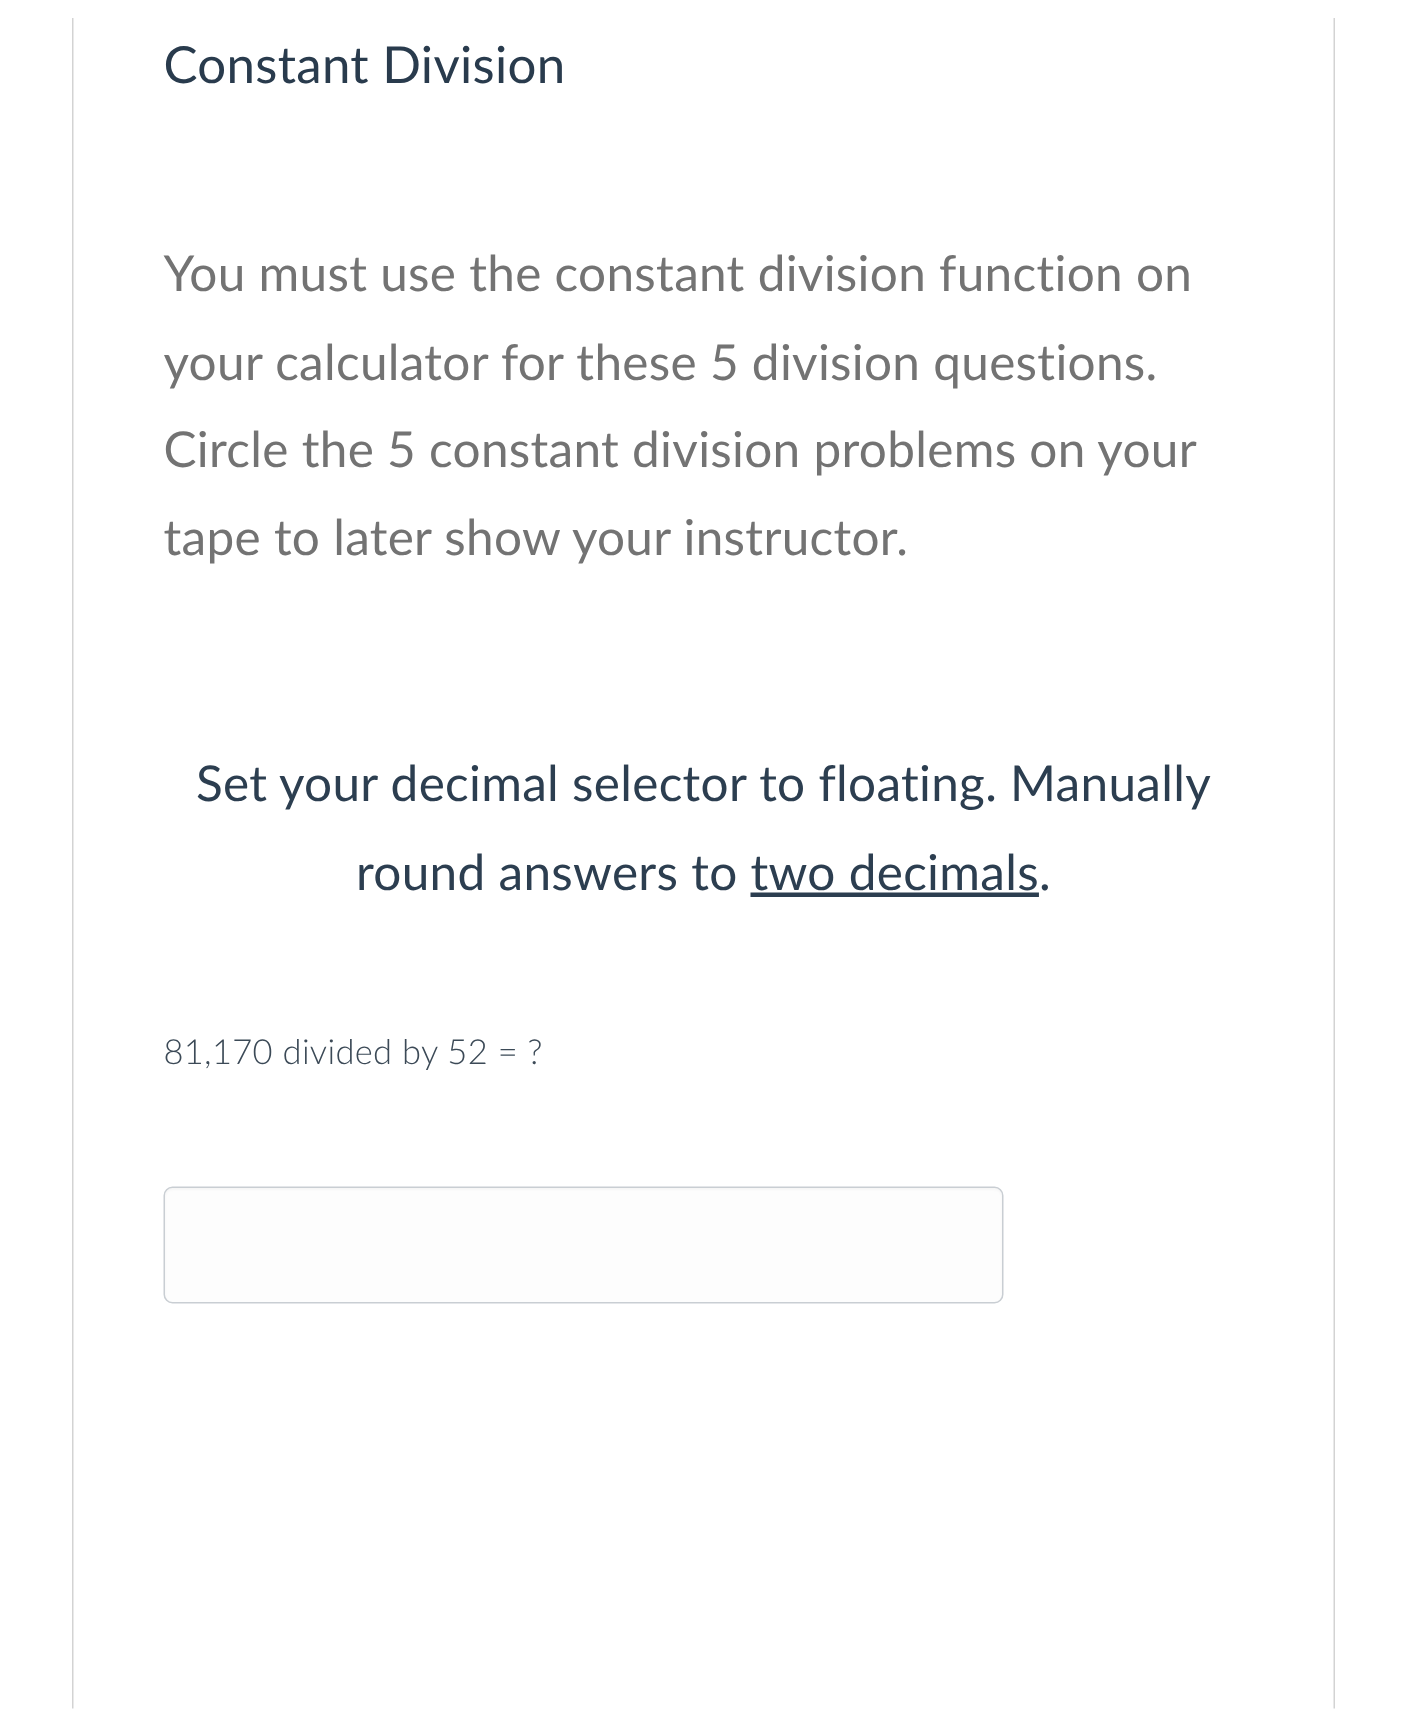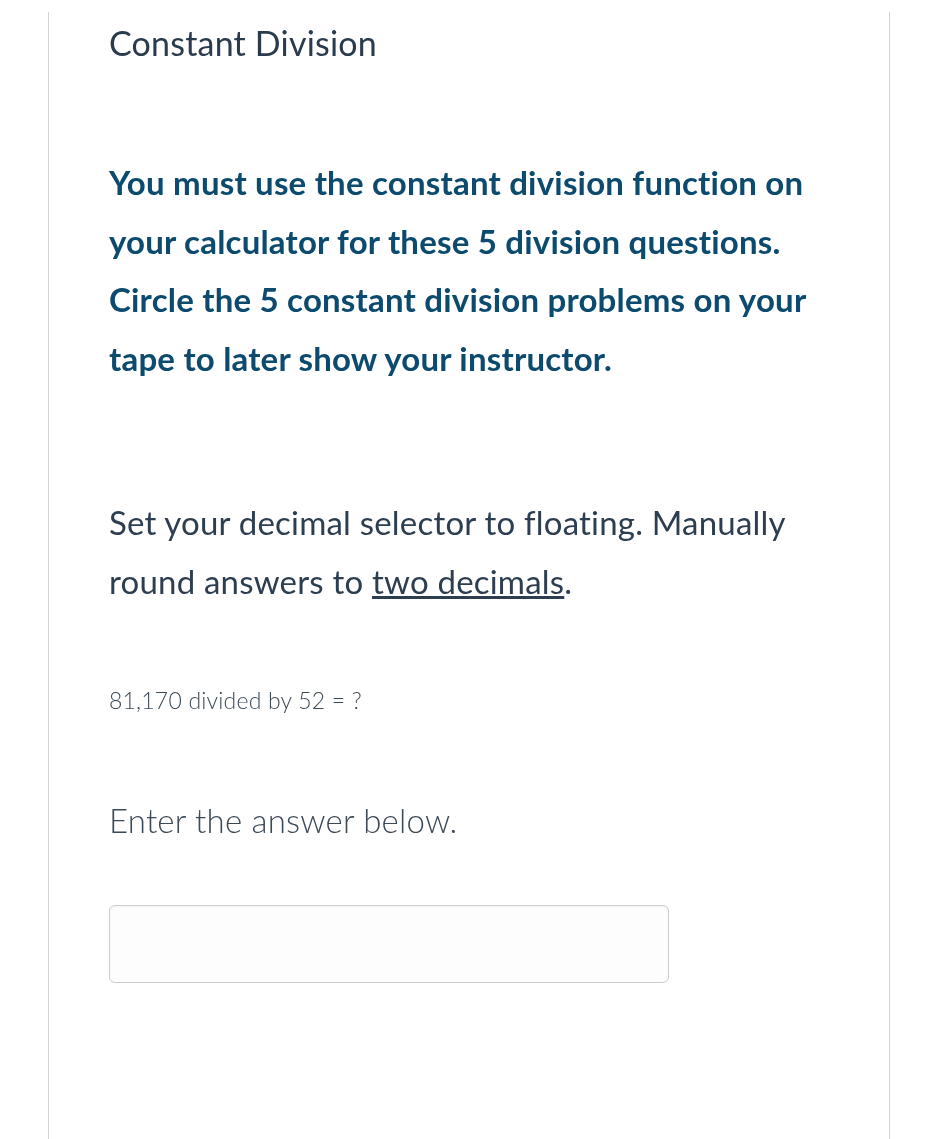--- a/index.html
+++ b/index.html
@@ -23,33 +23,34 @@
     }
     .title {
       font-size: 34px;
       font-weight: 400;
       color: #293b4d;
       margin-bottom: 90px;
       letter-spacing: 0.2px;
     }
     .para1 {
       font-size: 33px;
-      font-weight: 700;
-      color: #0c4a6e;
+      font-weight: 400;
+      color: #737373;
       line-height: 1.78;
       margin-bottom: 105px;
       letter-spacing: 0.2px;
     }
     .para2 {
       font-size: 33px;
       font-weight: 400;
       color: #2c3e50;
       line-height: 1.78;
       margin-bottom: 70px;
       letter-spacing: 0.2px;
+      text-align: center;
     }
     .underline {
       text-decoration: underline;
     }
     .question {
       font-size: 23px;
       font-weight: 300;
       color: #3c4a57;
       line-height: 1.78;
       margin-bottom: 70px;
@@ -81,16 +82,15 @@
   <h2 class="title">Constant Division</h2>
 
   <p class="para1">You must use the constant division function on your calculator for these 5 division questions. Circle the 5 constant division problems on your tape to later show your instructor.</p>
 
   <p class="para2">
     <span>Set your decimal selector to floating. Manually round answers to </span><span class="underline">two decimals</span><span>.</span>
   </p>
 
   <p class="question">81,170 divided by 52 = ?</p>
 
-  <p class="prompt">Enter the answer below.</p>
 
   <input type="text" class="answer-input" value="" style="">
 </div>
 
 </body></html>

